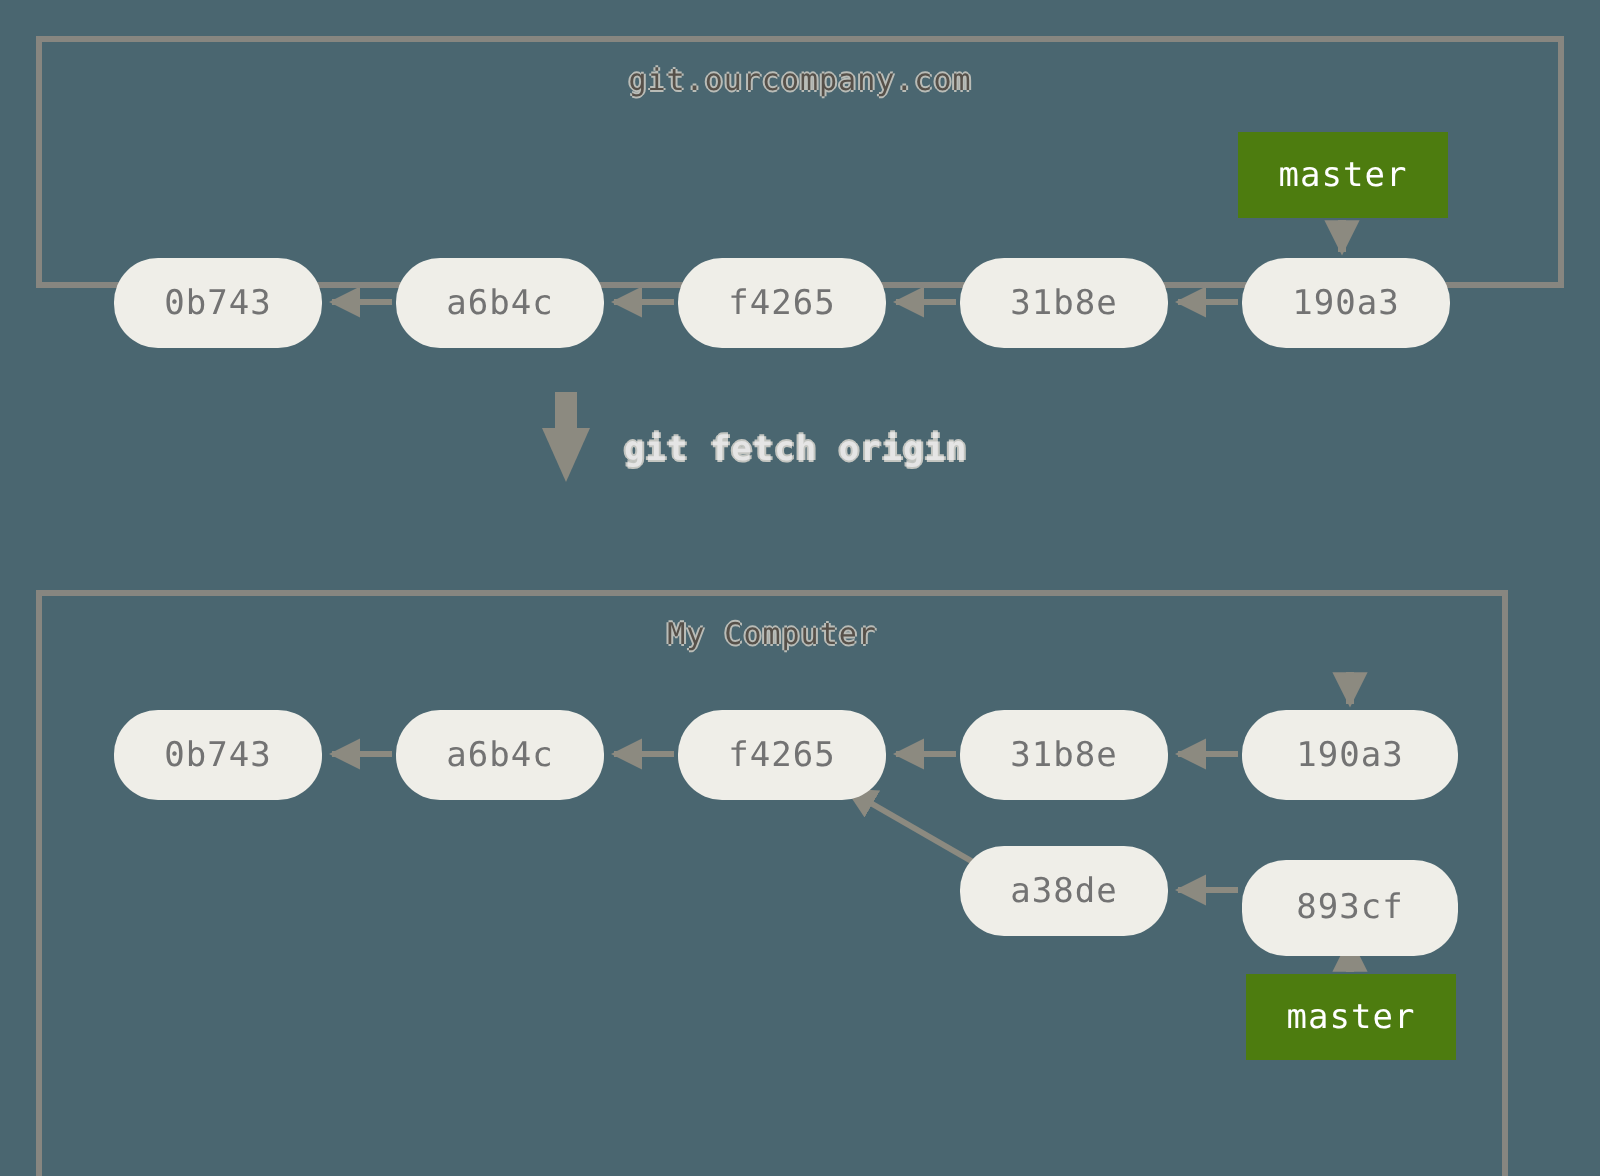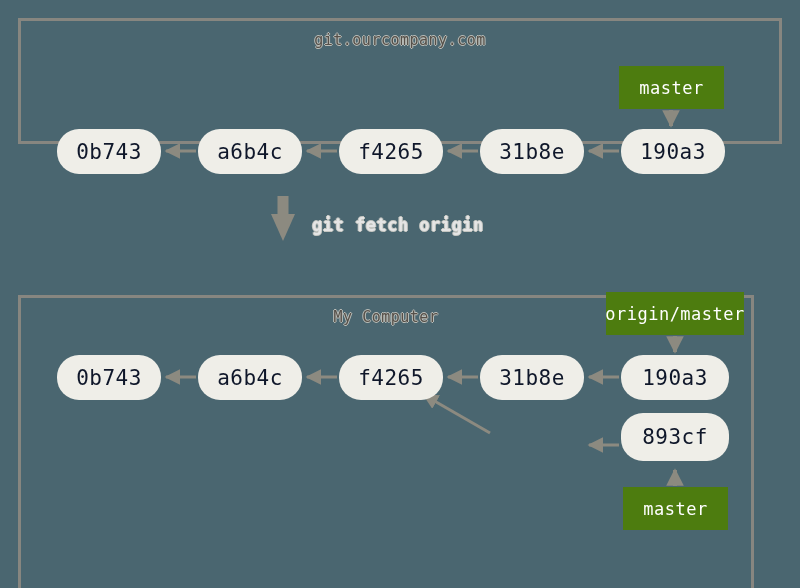--- a/index.html
+++ b/index.html
@@ -49,22 +49,22 @@
   }
   .commit {
     position: absolute;
     background: #efeee8;
     border-radius: 22px;
     box-sizing: border-box;
     display: flex;
     align-items: center;
     justify-content: center;
     font-family: "DejaVu Sans Mono", "Liberation Mono", monospace;
-    font-size: 21px;
-    color: #0f172a;
+    font-size: 17px;
+    color: #737373;
     letter-spacing: 0.5px;
     z-index: 3;
     text-align: center;
   }
   .ref {
     position: absolute;
     background: #4d7c0f;
     box-sizing: border-box;
     display: flex;
     align-items: center;
@@ -147,18 +147,18 @@
 
   <div class="frame" style="left:18px; top:247px; width:736px; height:323px;margin-top:48px;">
     <div class="frame-title" style="top:10px;">My Computer</div>
   </div>
 
   <div class="commit" style="left:57px; top:355px; width:104px; height:45px;">0b743</div>
   <div class="commit" style="left:198px; top:355px; width:104px; height:45px;">a6b4c</div>
   <div class="commit" style="left:339px; top:355px; width:104px; height:45px;">f4265</div>
   <div class="commit" style="left:480px; top:355px; width:104px; height:45px;">31b8e</div>
   <div class="commit" style="left:621px; top:355px; width:108px; height:45px;">190a3</div>
-  <div class="commit" style="left:621px; top:413px; width:108px; height:48px;">893cf</div>
+  <div class="commit" style="left:480px; top:423px; width:104px; height:45px;">a38de</div>
+  <div class="commit" style="left:621px; top:430px; width:108px; height:48px;">893cf</div>
 
-  <div class="ref" style="left:606px; top:292px; width:138px; height:43px;">origin/master</div>
   <div class="ref" style="left:623px; top:487px; width:105px; height:43px;">master</div>
 
 </div>
 
 </body></html>

